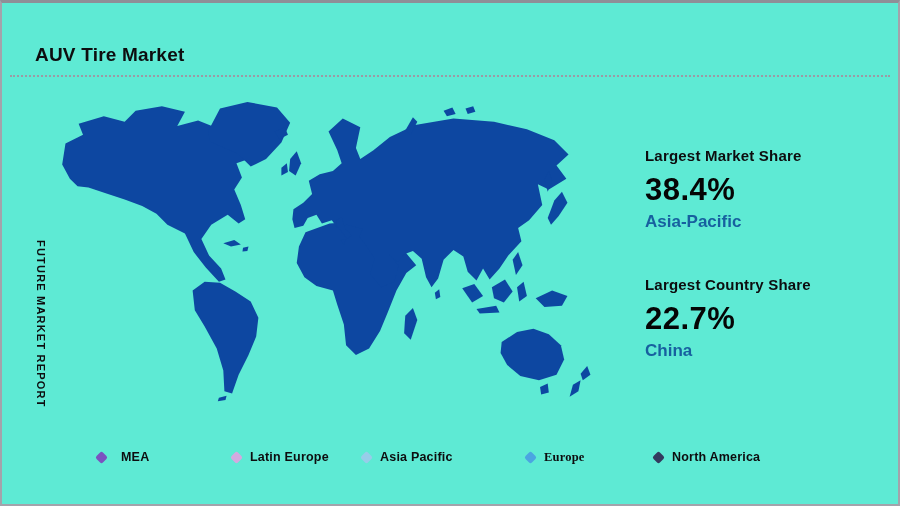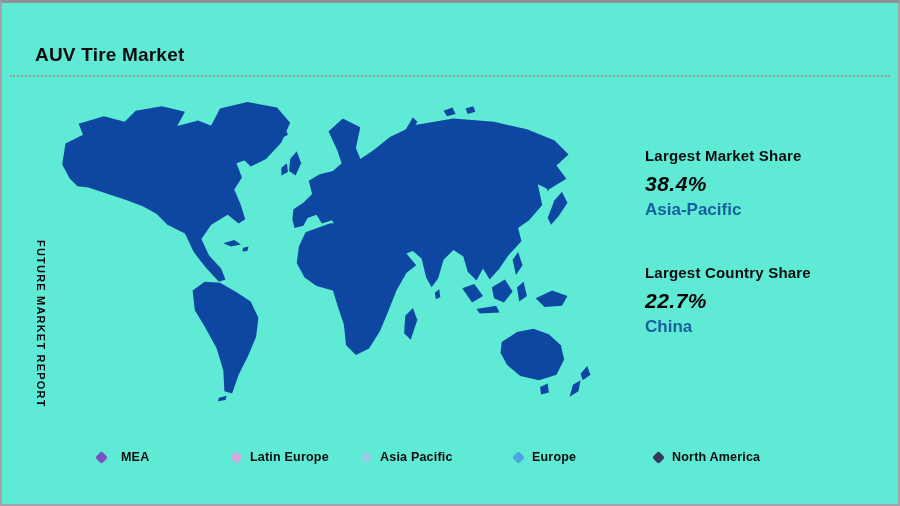--- a/index.html
+++ b/index.html
@@ -28,30 +28,30 @@
   }
   .vertical-brand span{
     writing-mode:vertical-rl;
     font-size:11px;font-weight:700;color:#0d0d0f;letter-spacing:1.2px;
     white-space:nowrap;
   }
   .map-wrap{position:absolute;left:58px;top:94px;width:548px;height:308px;}
   .map-wrap svg{display:block;width:100%;height:100%;}
   .stats{position:absolute;left:643px;top:144px;width:240px;}
   .stat-label{font-size:15px;font-weight:700;color:#0d0d0f;letter-spacing:0.2px;}
-  .stat-value{font-size:21px;font-weight:800;color:#050505;margin-top:8px;letter-spacing:0.5px;font-style:italic;}
+  .stat-value{font-size:31px;font-weight:800;color:#050505;margin-top:8px;letter-spacing:0.5px;}
   .stat-region{font-size:17px;font-weight:700;color:#17609f;margin-top:4px;}
   .stat-block + .stat-block{margin-top:44px;}
   .legend{position:absolute;left:0;top:447px;width:900px;height:20px;}
   .legend-item{position:absolute;display:flex;align-items:center;gap:9px;}
   .legend-diamond{
     width:9px;height:9px;transform:rotate(45deg);border-radius:2px;flex:0 0 auto;
   }
   .legend-label{font-size:12.5px;font-weight:700;color:#0d0d0f;letter-spacing:0.2px;}
-  .li-0{left:95px;gap:15px;} .li-1{left:230px;} .li-2{left:360px;} .li-3{left:512px;} .li-4{left:652px;}
+  .li-0{left:95px;gap:15px;} .li-1{left:230px;} .li-2{left:360px;} .li-3{left:524px;font-family:Liberation Serif, serif;} .li-4{left:652px;}
 </style>
 </head>
 <body>
 
 <div class="canvas">
 
   <div class="brand-title">AUV Tire Market</div>
   <div class="dotted-sep"></div>
 
   <div class="vertical-brand">

